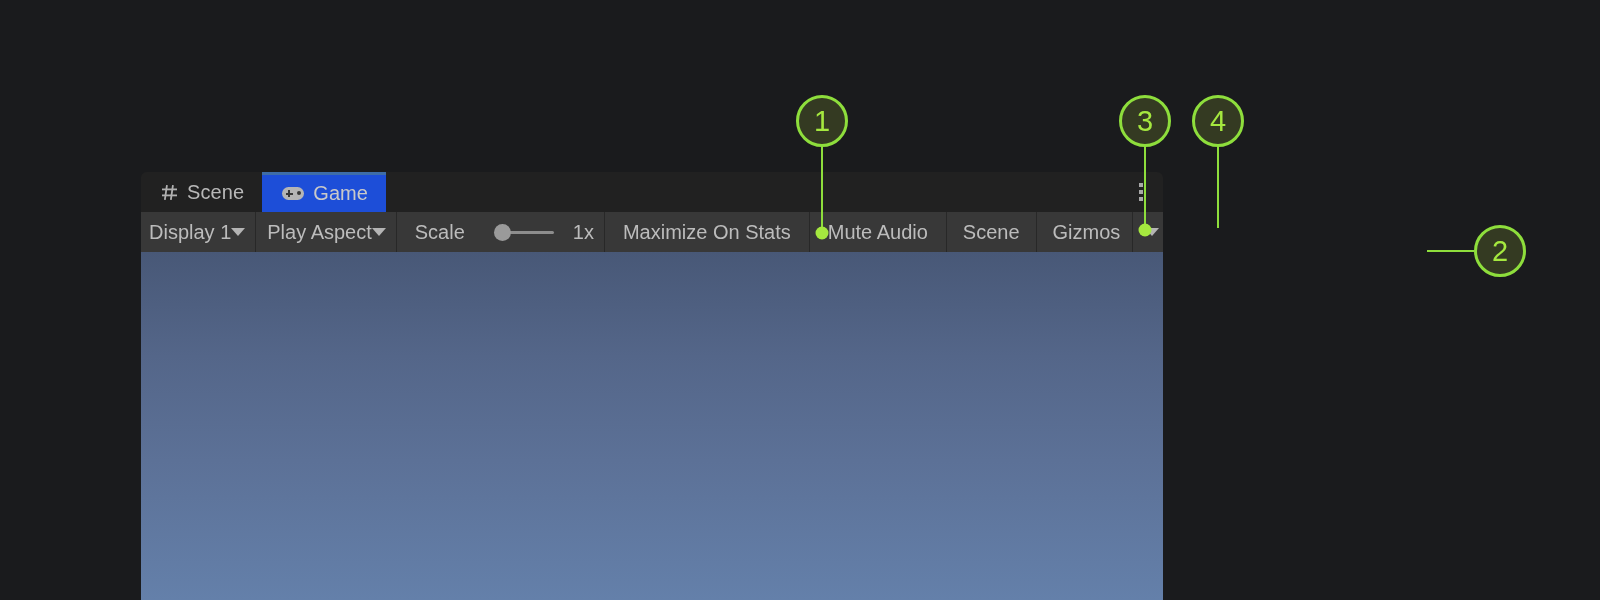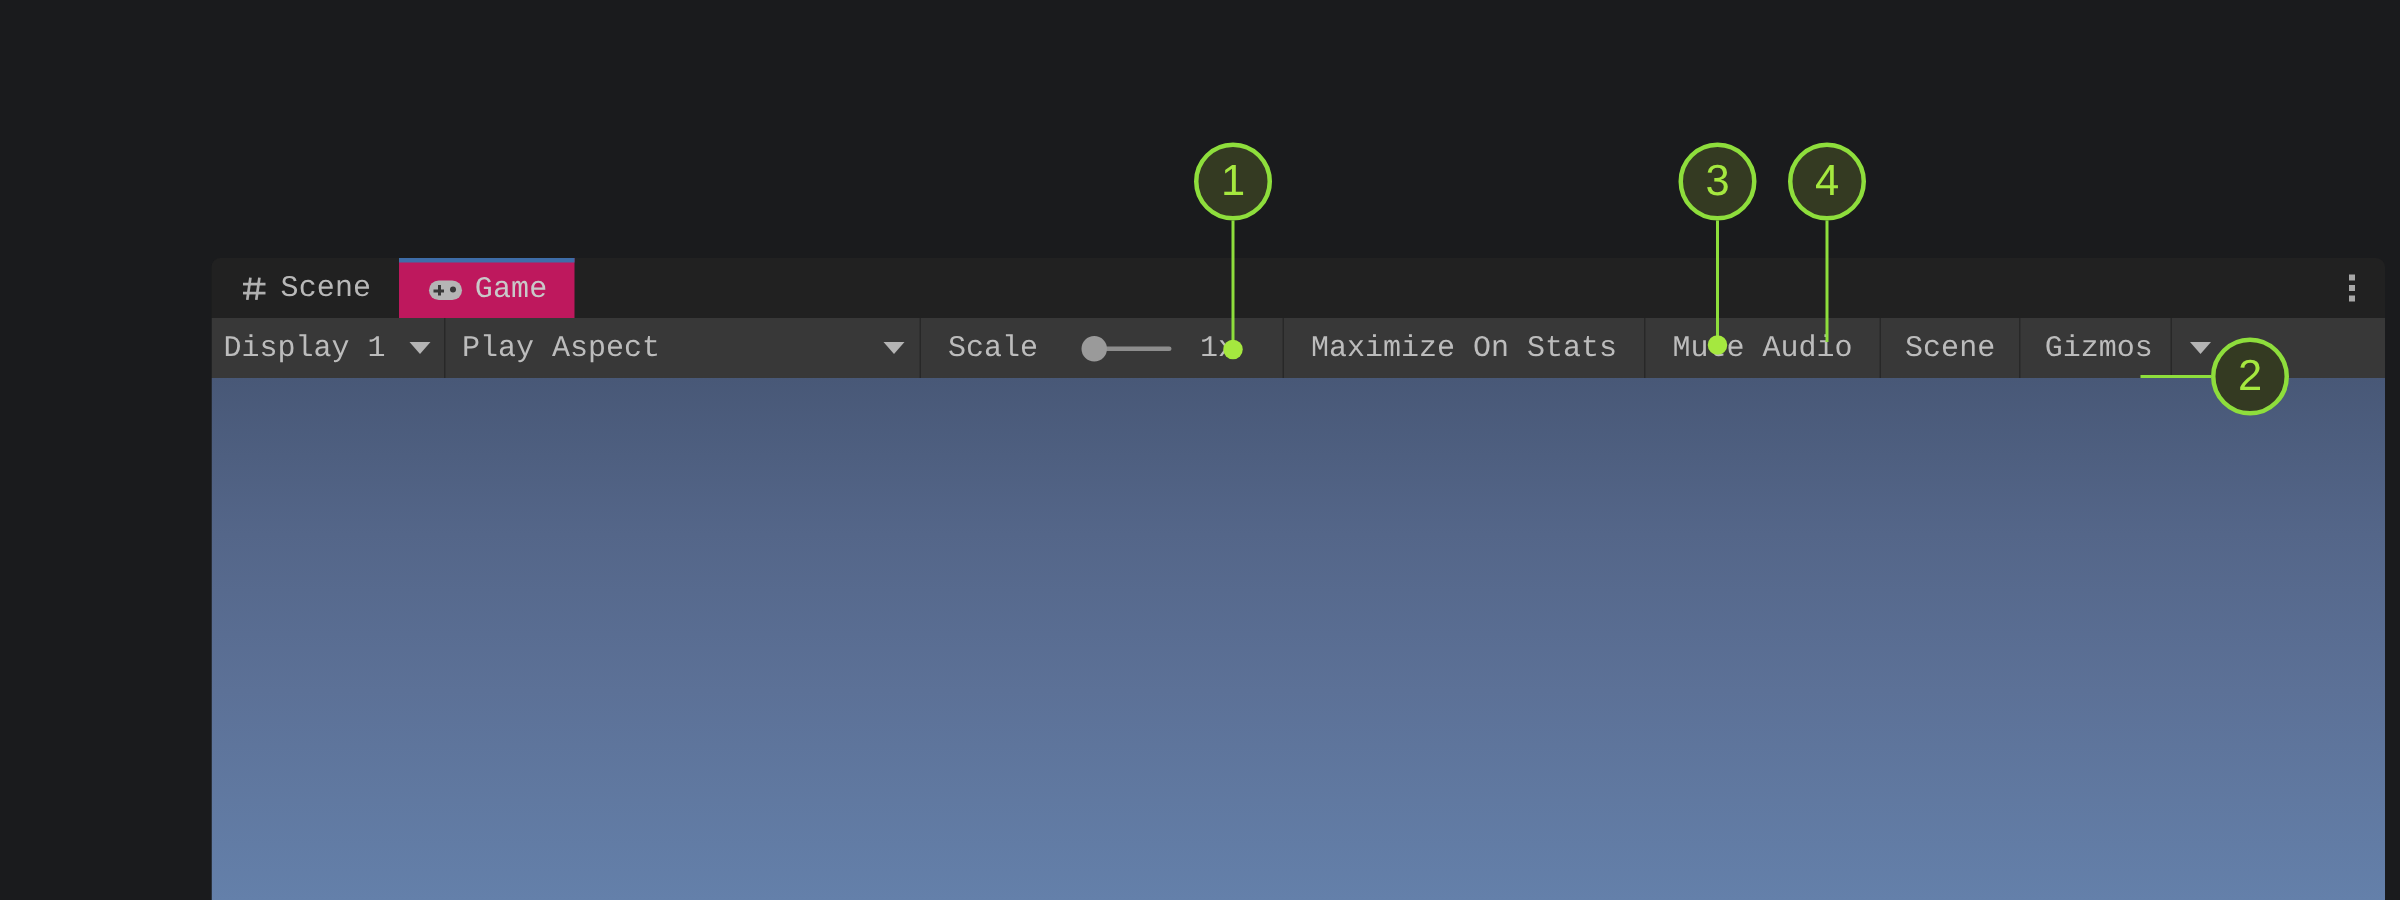--- a/index.html
+++ b/index.html
@@ -14,28 +14,27 @@
     background: #1a1b1d;
     font-family: "Liberation Sans", sans-serif;
     position: relative;
   }
 
   
   #unity-panel {
     position: absolute;
     left: 141px;
     top: 172px;
-    width: 1449px;
+    width: 1022px;
     height: 428px;
     display: flex;
     flex-direction: column;
     border-top-left-radius: 6px;
     border-top-right-radius: 6px;
     overflow: hidden;
-    font-family: Liberation Mono, monospace;
   }
 
   
   .tab-bar {
     position: relative;
     height: 40px;
     background: #212121;
     display: flex;
     align-items: stretch;
     flex: 0 0 40px;
@@ -54,21 +53,21 @@
   .tab-label {
     font-size: 20px;
     color: #b8b8b8;
     letter-spacing: .1px;
     white-space: nowrap;
   }
 
   .tab.inactive { background: #212121; }
 
   .tab.active {
-    background: #be185d;
+    background: #1d4ed8;
     border-top: 3px solid #3e6da8;
     padding-top: 0px;
   }
   .tab.active .tab-label { color: #c9c9c9; }
 
   
   .icon-grid {
     width: 17px; height: 17px;
     position: relative;
     flex: 0 0 17px;
@@ -159,21 +158,21 @@
     border-right: 7px solid transparent;
     border-top: 8px solid #b4b4b4;
     flex: 0 0 14px;
   }
 
   
   #tb-display {
     width: 155px;
     padding-left: 8px;
     justify-content: flex-start;
-    gap: 16px;
+    gap: 0;
   }
   #tb-display .lbl { flex: 1; }
 
   
   #tb-aspect {
     width: 316px;
     padding-left: 11px;
   }
   #tb-aspect .lbl { flex: 1; }
 

